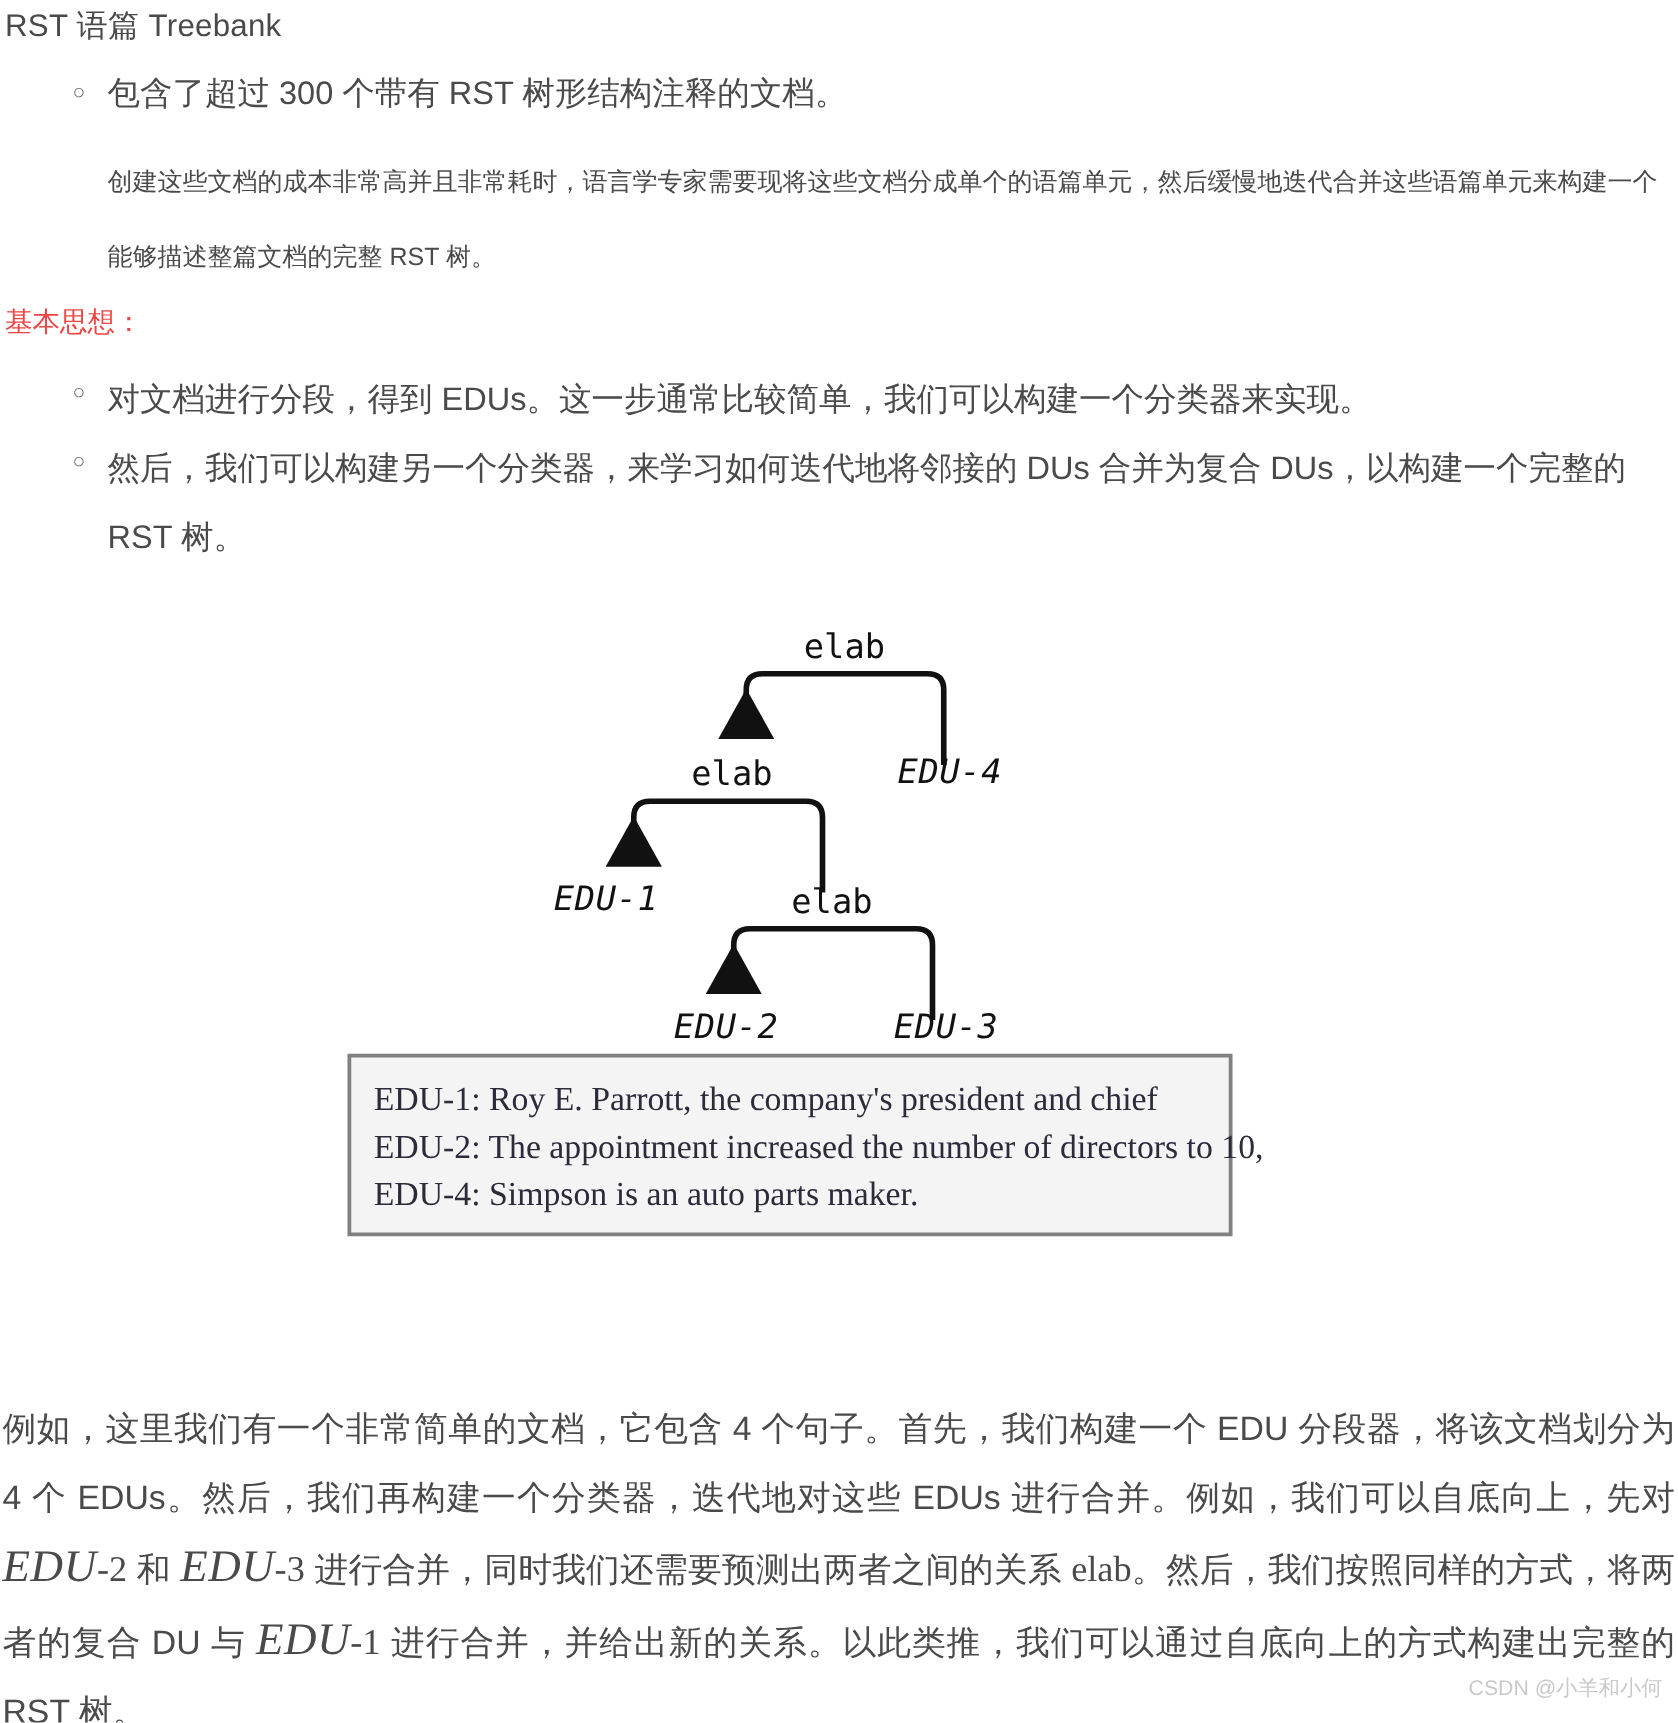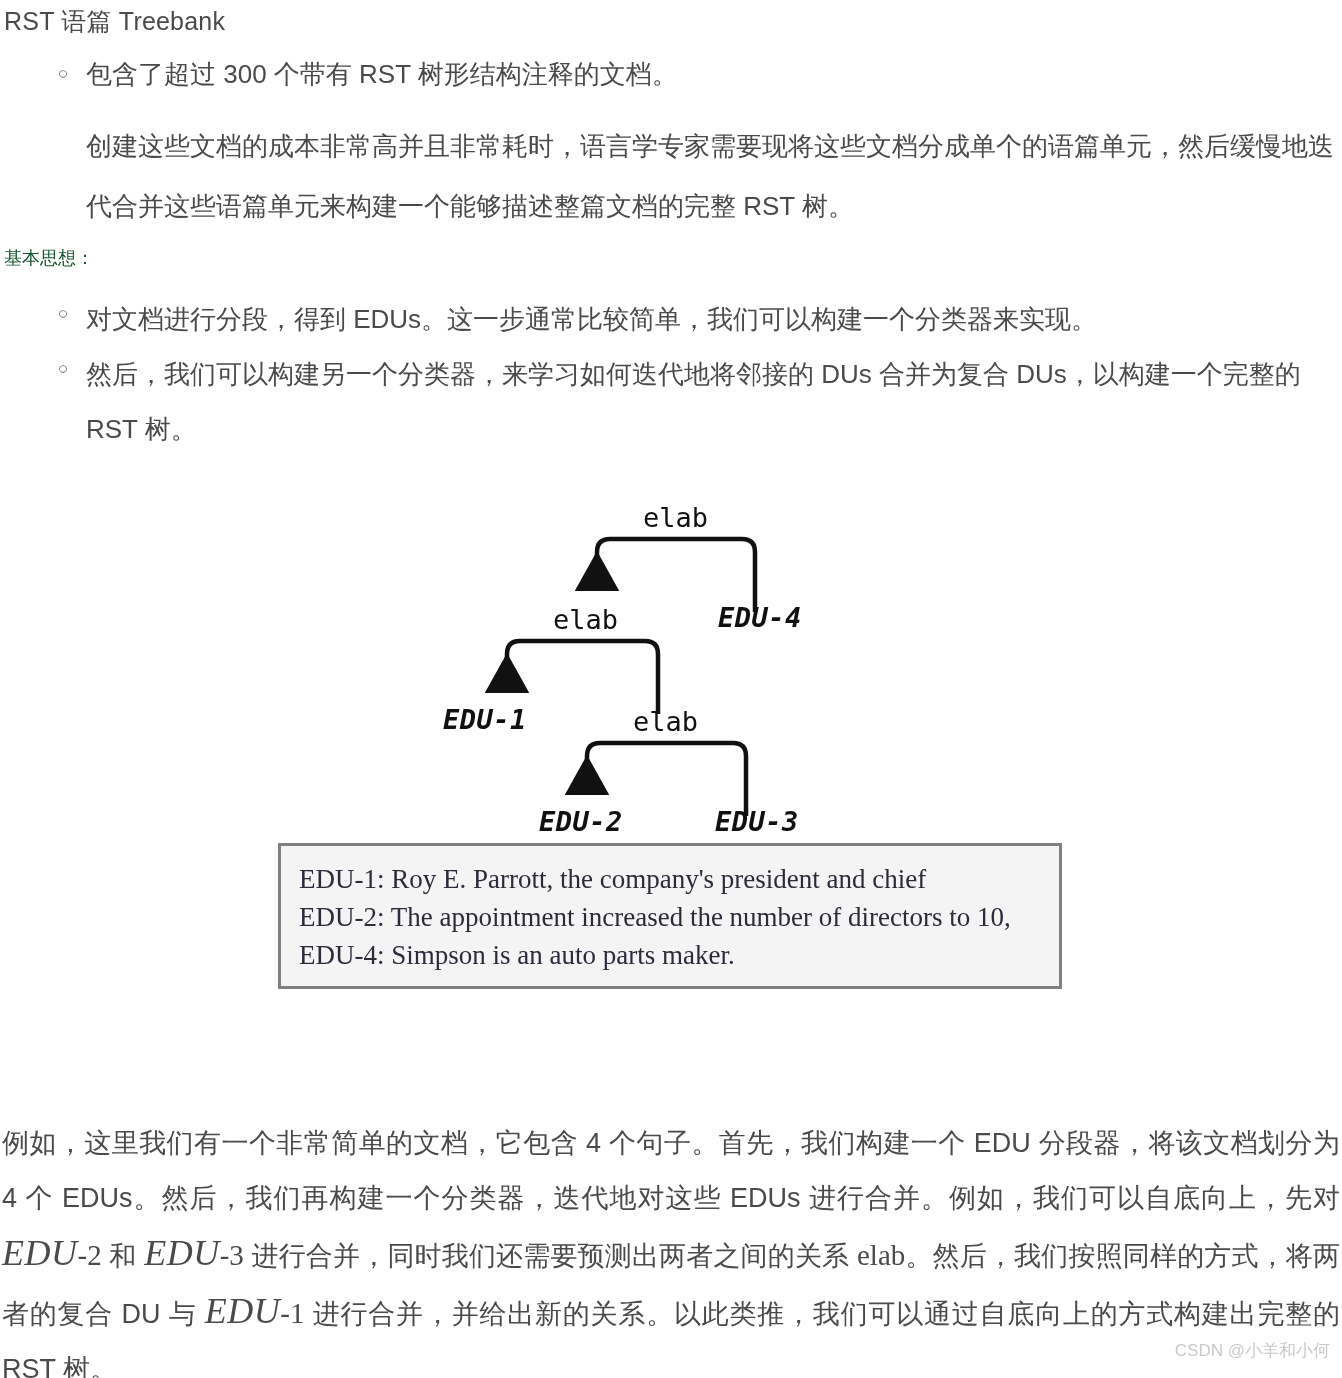--- a/index.html
+++ b/index.html
@@ -57,31 +57,31 @@
     line-height: 44px;
     color: #6a6a6a;
   }
 
   .blk1 { left: 0; top: 52px; width: 1342px; }
   .cont-para {
     position: absolute;
     left: 86px;
     top: 116px;
     width: 1256px;
-    font-size: 26px;
+    font-size: 20px;
     line-height: 60px;
     color: #4a4a4a;
   }
   .section-label {
     position: absolute;
     left: 4px;
     top: 238px;
-    font-size: 18px;
+    font-size: 22px;
     line-height: 40px;
-    color: #14532d;
+    color: #ef4444;
   }
   .blk2 { left: 0; top: 292px; width: 1342px; }
   .blk2 .bullet-row { line-height: 55px; }
 
   .bottom-para {
     position: absolute;
     left: 2px;
     top: 1116px;
     width: 1338px;
     font-size: 27px;
@@ -123,29 +123,28 @@
   .tree-label {
     position: absolute;
     font-family: "DejaVu Sans Mono", "Liberation Mono", monospace;
     font-size: 27px;
     color: #111111;
     white-space: nowrap;
   }
   .tree-label.italic {
     font-style: italic;
     letter-spacing: 0.5px;
-    font-weight: bold;
   }
 
   
   .edu-box {
     position: absolute;
     left: 278px;
     top: 843px;
-    width: 784px;
+    width: 708px;
     box-sizing: border-box;
     border: 3px solid #808080;
     background: #f4f4f4;
     padding: 14px 18px 12px 18px;
   }
   .edu-line {
     font-family: "Liberation Serif", "DejaVu Serif", serif;
     font-size: 27px;
     line-height: 38px;
     color: #2b2b3a;

